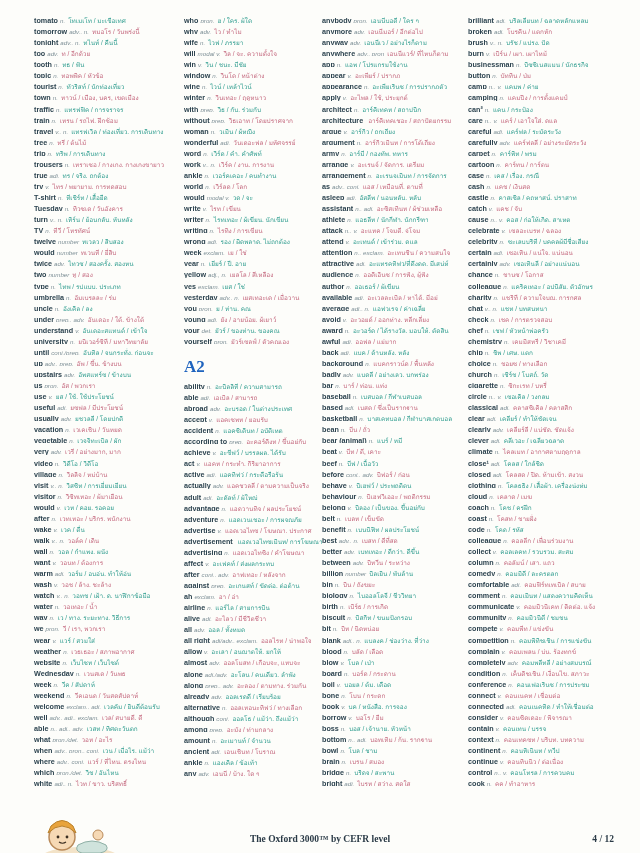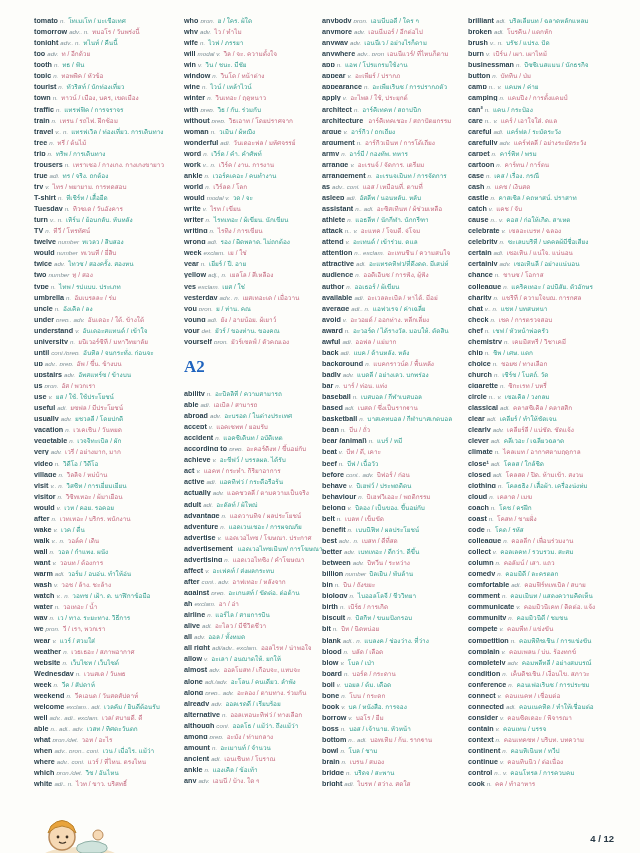--- a/index.html
+++ b/index.html
@@ -17,32 +17,32 @@
   .entry{
     white-space:nowrap;overflow:hidden;height:11.07px;line-height:11.07px;
   }
   .entry .w{font-size:7.2px;font-weight:bold;color:#2d4450;}
   .entry .p{font-size:6.2px;font-style:italic;color:#7d8f96;margin-left:2px;}
   .entry .t{font-size:6.4px;margin-left:3px;}
   .t.teal{color:#2f9d8f;}
   .t.pink{color:#c4687e;}
   .level-heading{
     color:#1e63be;font-size:17px;font-weight:bold;
-    margin:14px 0 9px 0;height:18px;line-height:18px;
+    margin:14px 0 2px 0;height:18px;line-height:18px;
     font-family:"Liberation Serif","DejaVu Serif",serif;
   }
   .footer-title{
     position:absolute;bottom:9px;left:0;width:640px;text-align:center;
     font-size:9.5px;font-weight:bold;color:#2a3a46;
     font-family:"Liberation Serif","DejaVu Serif",serif;
   }
   .footer-page{
     position:absolute;bottom:9px;right:26px;
     font-size:9.5px;font-weight:bold;color:#2a3a46;
-    font-family:Liberation Sans, sans-serif;
+    font-family:Liberation Serif, serif;
   }
   .mascot{position:absolute;left:40px;bottom:-8px;width:80px;height:50px;}
 </style>
 </head>
 <body>
 
 <div class="page">
   <div class="columns">
     <div class="col col0">
         <div class="entry"><span class="w">tomato</span><span class="p">n.</span><span class="t teal">โทเมเโท / มะเขือเทศ</span></div>
@@ -335,14 +335,15 @@
     <ellipse cx="40" cy="46" rx="38" ry="10" fill="#f3e3c8"></ellipse>
     <circle cx="22" cy="26" r="13" fill="#f6d9b5" stroke="#b98a5a" stroke-width="1.5"></circle>
     <path d="M8 22 Q22 8 36 22 L33 15 Q22 4 11 15 Z" fill="#e8a33c" stroke="#b9802a" stroke-width="1"></path>
     <circle cx="18" cy="26" r="1.4" fill="#3a2d20"></circle>
     <circle cx="27" cy="26" r="1.4" fill="#3a2d20"></circle>
     <path d="M19 31 Q22.5 33.5 26 31" stroke="#3a2d20" stroke-width="1.2" fill="none"></path>
     <path d="M38 34 Q52 26 66 34 Q70 40 60 42 L42 42 Q34 40 38 34 Z" fill="#cfe3dc" stroke="#8fb0a6" stroke-width="1"></path>
     <circle cx="58" cy="24" r="5" fill="#f6d9b5" stroke="#b98a5a" stroke-width="1"></circle>
   </svg>
 
+  <div class="footer-title">The Oxford 3000™ by CEFR level</div>
   <div class="footer-page">4 / 12</div>
 </div>
 
 </body></html>

